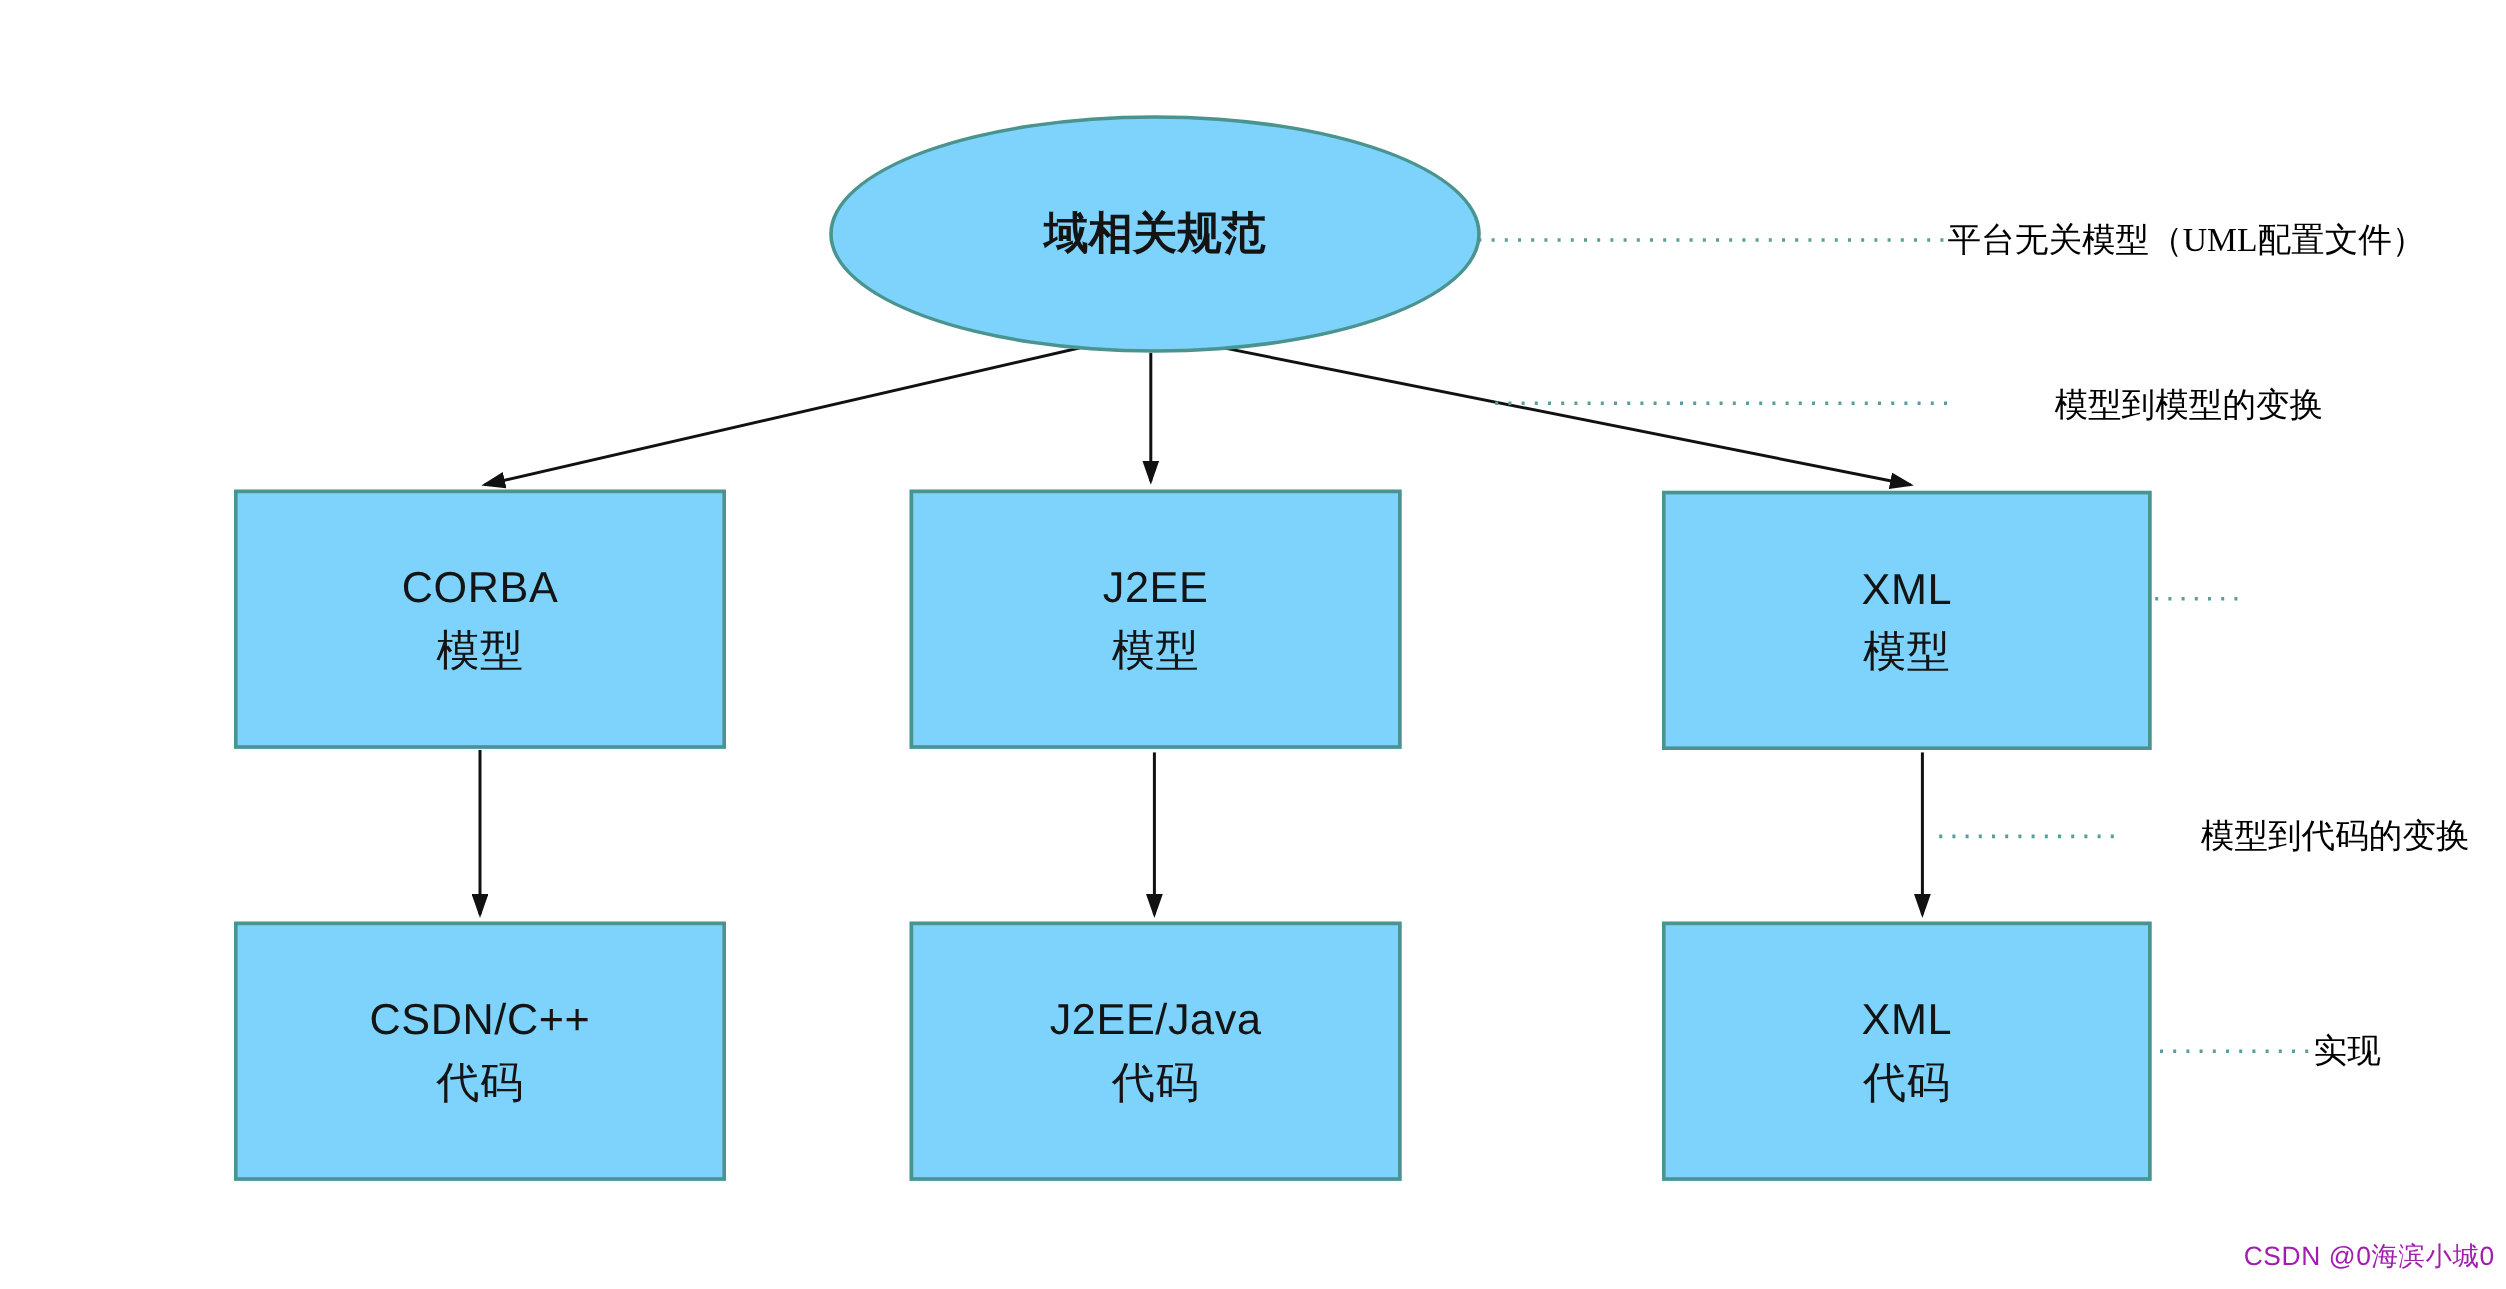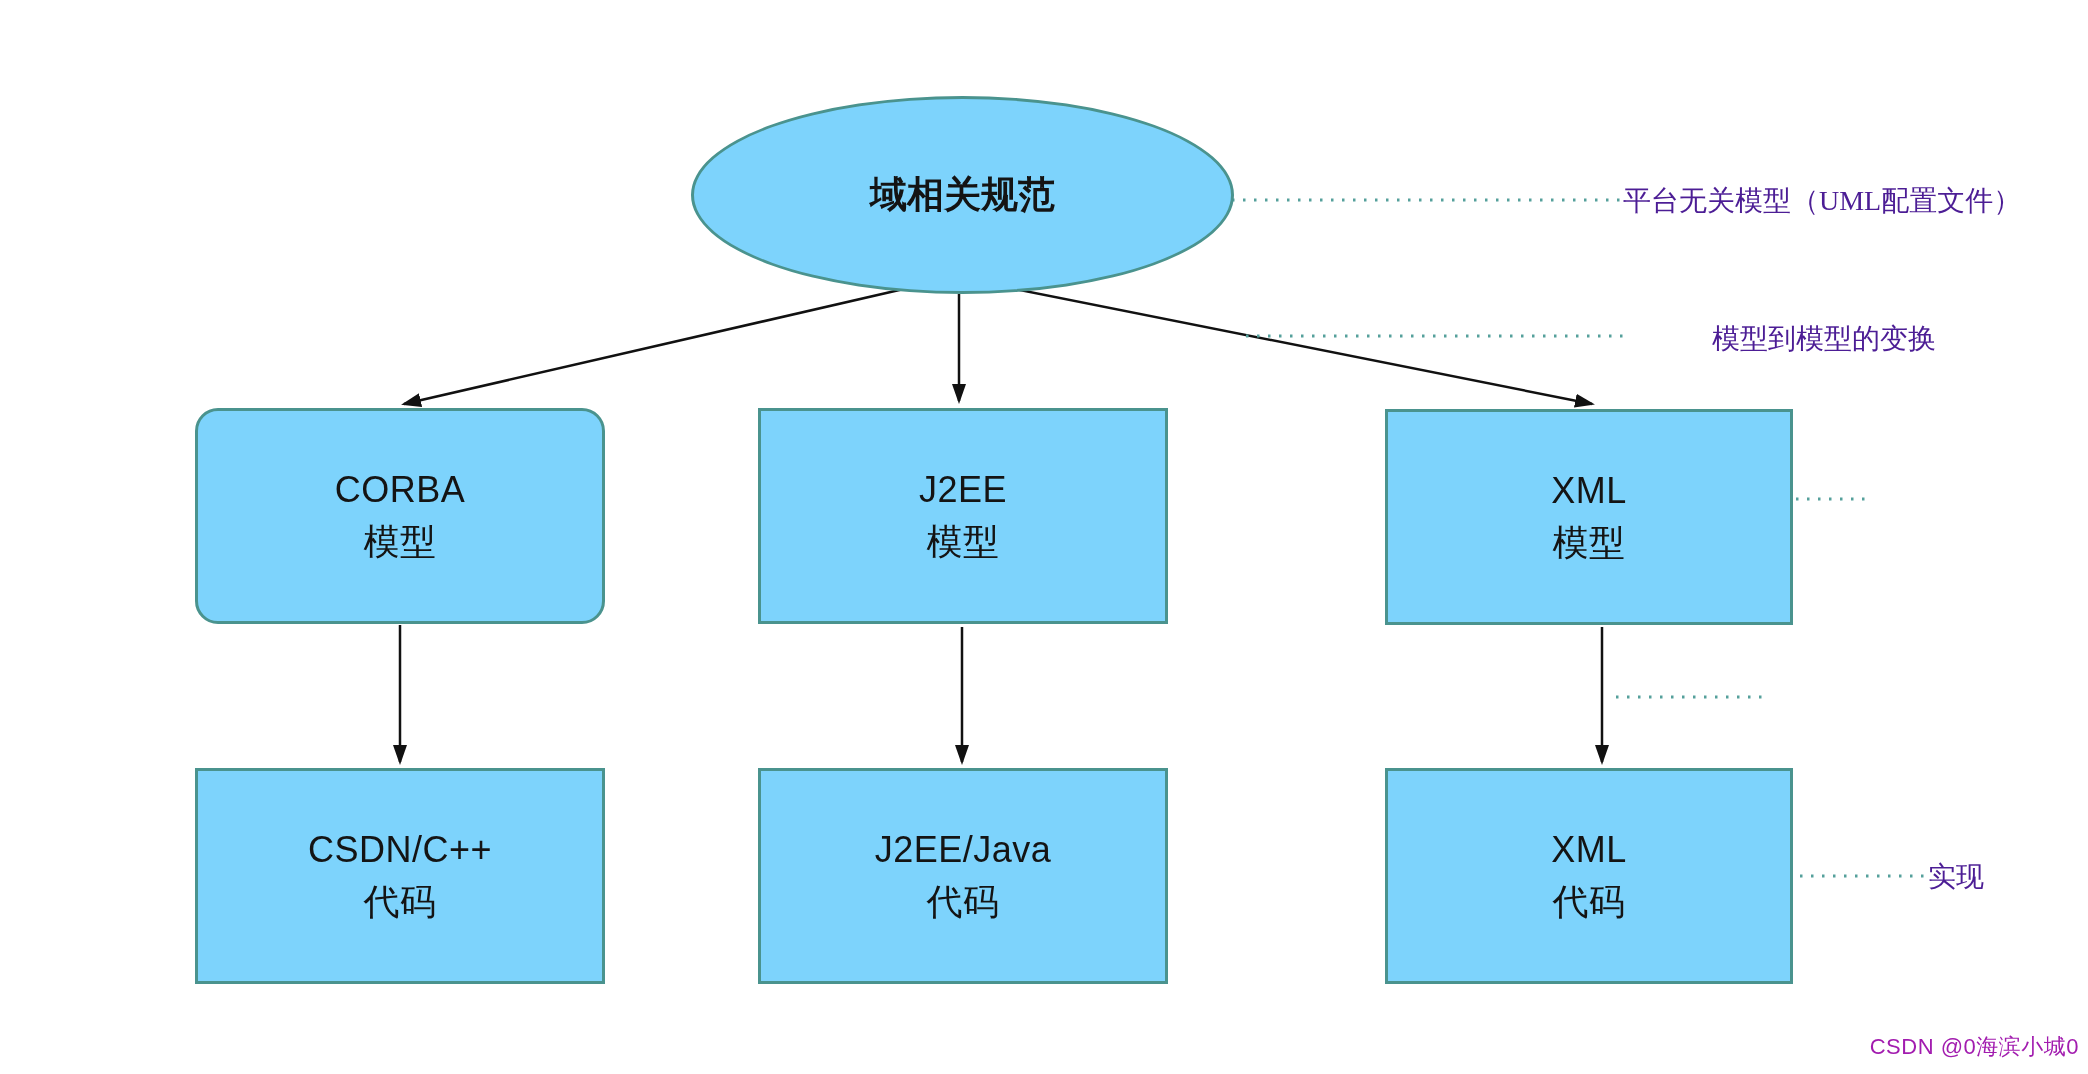--- a/index.html
+++ b/index.html
@@ -49,21 +49,21 @@
   }
   .rect-model, .rect-code {
     width: 410px;
     height: 216px;
   }
   .annotation {
     position: absolute;
     z-index: 2;
     font-family: "Liberation Serif", "DejaVu Serif", serif;
     font-size: 28px;
-    color: #4c1d95;
+    color: #000000;
     white-space: nowrap;
     transform: translateY(-50%);
     line-height: 42px;
   }
   .annotation.two-line {
     text-align: center;
     white-space: normal;
     width: 212px;
   }
   .watermark {
@@ -103,21 +103,21 @@
       <line x1="1774" y1="499" x2="1872" y2="499"></line>
       <line x1="1616" y1="697" x2="1768" y2="697"></line>
       <line x1="1800" y1="876" x2="1926" y2="876"></line>
     </g>
   </svg>
 
   <div class="node ellipse-node" style="left:691px; top:96px; width:543px; height:198px;">
     <span>域相关规范</span>
   </div>
 
-  <div class="node rect-model" style="left:195px; top:408px;border-radius:23px;">
+  <div class="node rect-model" style="left:195px; top:408px;">
     <span class="l1">CORBA</span>
     <span class="l2">模型</span>
   </div>
   <div class="node rect-model" style="left:758px; top:408px;">
     <span class="l1">J2EE</span>
     <span class="l2">模型</span>
   </div>
   <div class="node rect-model" style="left:1385px; top:409px; width:408px;">
     <span class="l1">XML</span>
     <span class="l2">模型</span>
@@ -134,18 +134,19 @@
   <div class="node rect-code" style="left:1385px; top:768px; width:408px;">
     <span class="l1">XML</span>
     <span class="l2">代码</span>
   </div>
 
   <div class="annotation" style="left:1623px; top:201px;">平台无关模型（UML配置文件）</div>
 
   <div class="annotation" style="left:1712px; top:339px;">模型到模型的变换</div>
 
 
+  <div class="annotation" style="left:1834px; top:698px;">模型到代码的变换</div>
 
   <div class="annotation" style="left:1928px; top:877px;">实现</div>
 
   <div class="watermark">CSDN @0海滨小城0</div>
 
 </div>
 
 </body></html>

